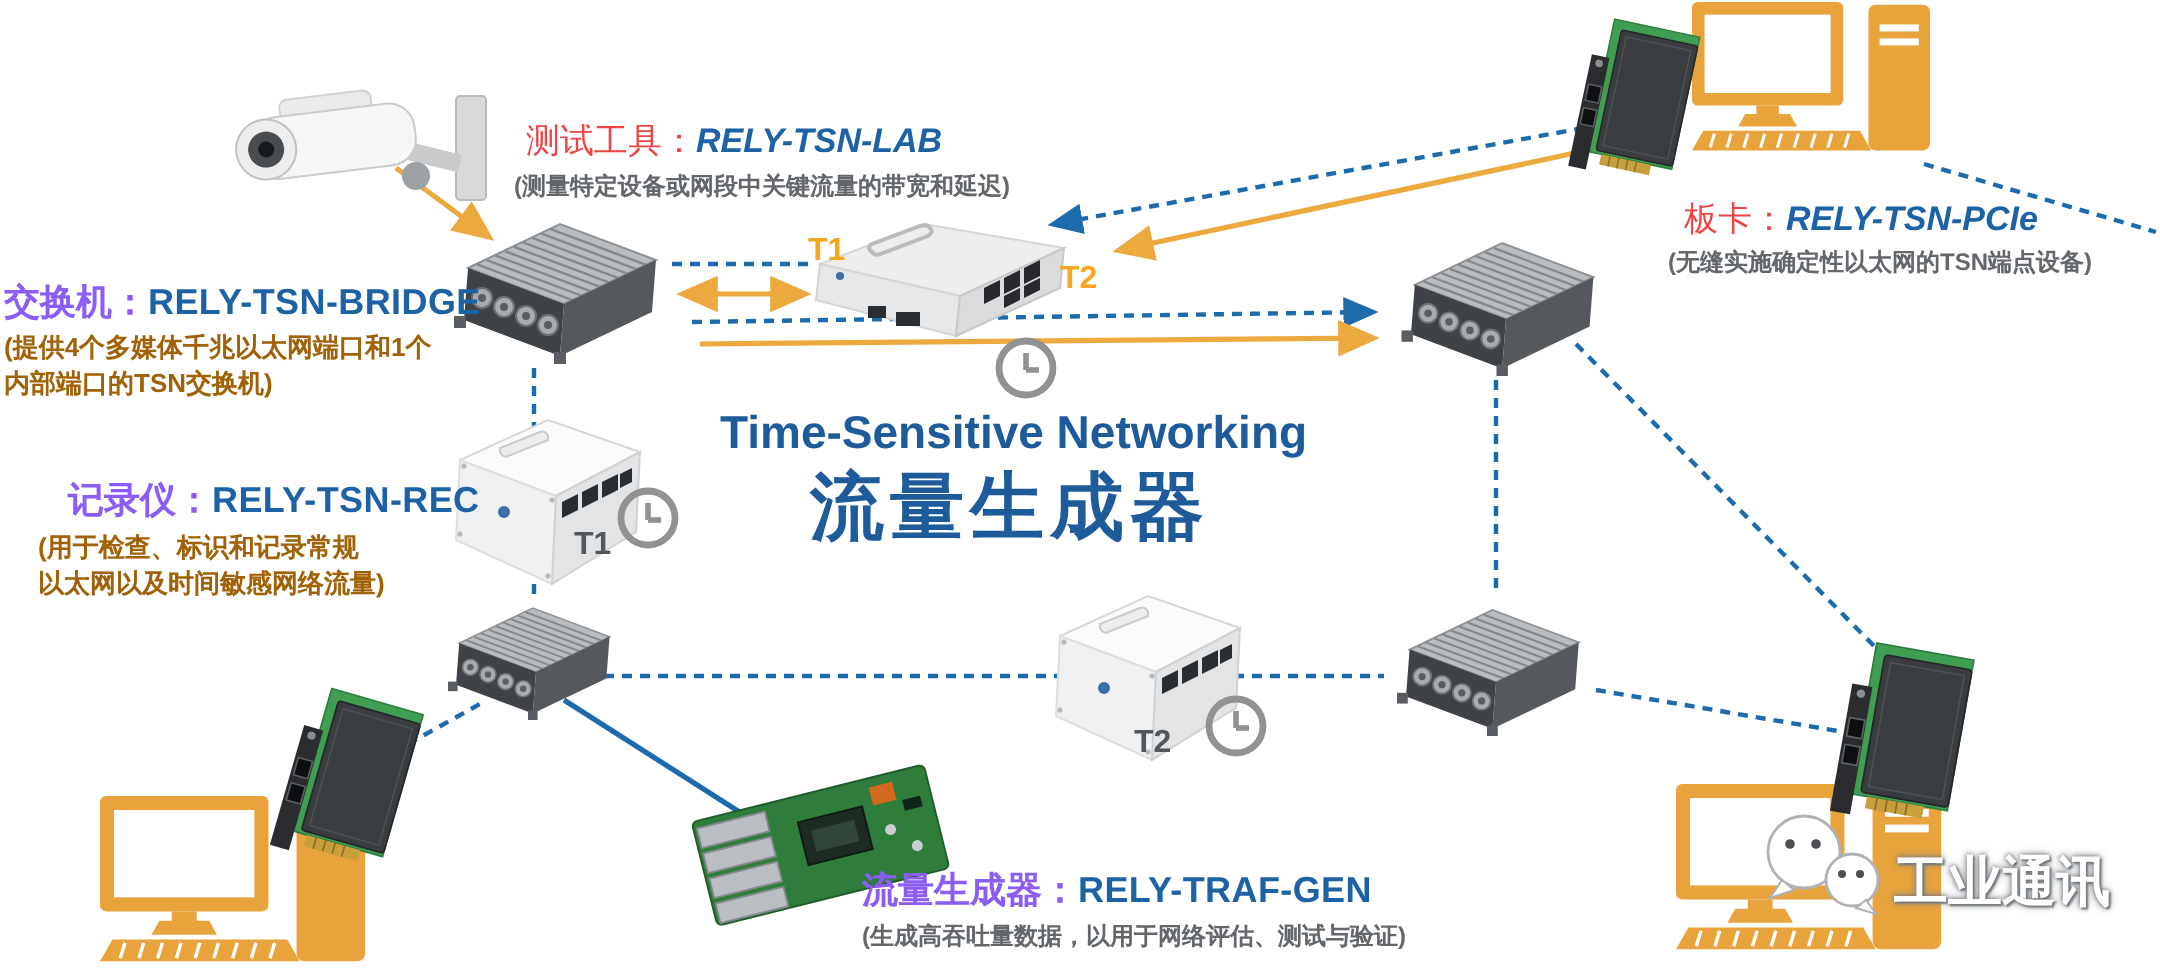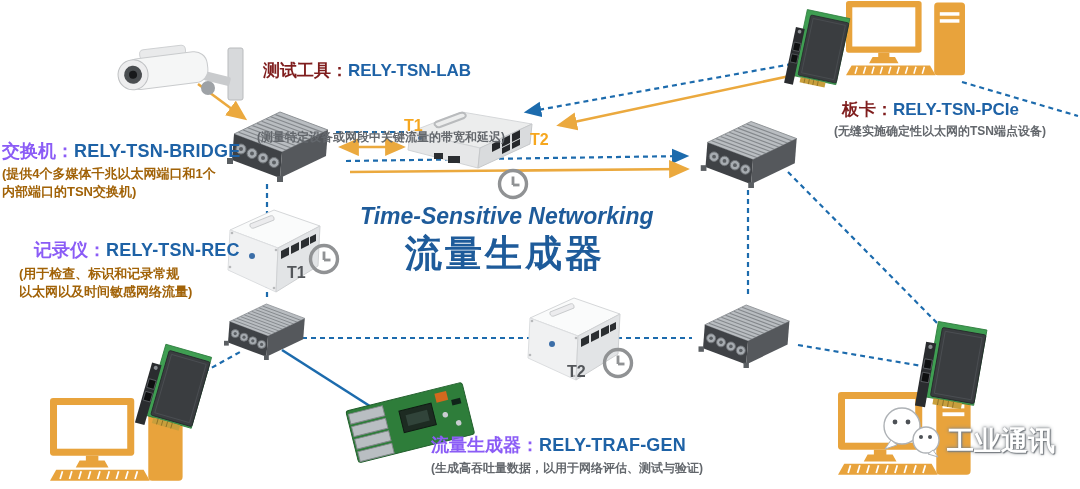--- a/index.html
+++ b/index.html
@@ -2,25 +2,25 @@
 <html><head>
 <meta charset="utf-8">
 <style>
   html,body{margin:0;padding:0;background:#fff;}
   #stage{position:relative;width:1080px;height:489px;background:#ffffff;overflow:hidden;
          font-family:"Liberation Sans","DejaVu Sans",sans-serif;}
   #art{position:absolute;left:0;top:0;}
   .txt{position:absolute;white-space:nowrap;}
   .cat{color:#8b5cf6;font-weight:bold;font-size:18px;}
   .model{color:#1E62A6;font-weight:bold;font-size:18px;letter-spacing:.2px;}
-  .cat-sm{color:#7f1d1d;font-weight:bold;font-size:17px;}
-  .model-sm{color:#1E62A6;font-weight:bold;font-size:17px;}
+  .cat-sm{color:#ef4444;font-weight:normal;font-size:17px;}
+  .model-sm{color:#1E62A6;font-weight:bold;font-size:17px;font-style:italic;}
   .desc{color:#a16207;font-size:13px;font-weight:bold;}
   .desc-sm{color:#63676C;font-size:12px;font-weight:bold;}
-  .title-en{color:#1E5B9A;font-size:23px;font-weight:600;text-align:center;font-style:italic;}
+  .title-en{color:#1E5B9A;font-size:23px;font-weight:600;text-align:center;}
   .title-zh{color:#1E5B9A;font-size:37px;font-weight:800;letter-spacing:3px;text-align:center;}
   .tmark-o{color:#F6A71F;font-weight:bold;font-size:16px;}
   .tmark-g{color:#53565A;font-weight:bold;font-size:16px;}
   .wm{color:#FFFFFF;font-size:27px;font-weight:bold;
       text-shadow:0 0 2px #70757a,0 0 4px #8a8f94,1px 1px 1px #70757a;}
 </style>
 </head>
 <body>
 
 <div id="stage">
@@ -204,21 +204,21 @@
     <use href="#pcicard" transform="translate(930,320) rotate(10) scale(0.85)"></use>
 
     <use href="#clock" transform="translate(513,184)"></use>
     <use href="#clock" transform="translate(324,259)"></use>
     <use href="#clock" transform="translate(618,363)"></use>
   </svg>
 
   <div class="txt" style="left:263px;top:59px;">
     <span class="cat-sm">测试工具：</span><span class="model-sm">RELY-TSN-LAB</span>
   </div>
-  <div class="txt desc-sm" style="left:257px;top:85px;margin-top:44px;">(测量特定设备或网段中关键流量的带宽和延迟)</div>
+  <div class="txt desc-sm" style="left:257px;top:85px;">(测量特定设备或网段中关键流量的带宽和延迟)</div>
 
   <div class="txt" style="left:2px;top:139px;">
     <span class="cat">交换机：</span><span class="model">RELY-TSN-BRIDGE</span>
   </div>
   <div class="txt desc" style="left:2px;top:165px;">(提供4个多媒体千兆以太网端口和1个</div>
   <div class="txt desc" style="left:2px;top:183px;">内部端口的TSN交换机)</div>
 
   <div class="txt" style="left:34px;top:238px;">
     <span class="cat">记录仪：</span><span class="model">RELY-TSN-REC</span>
   </div>

